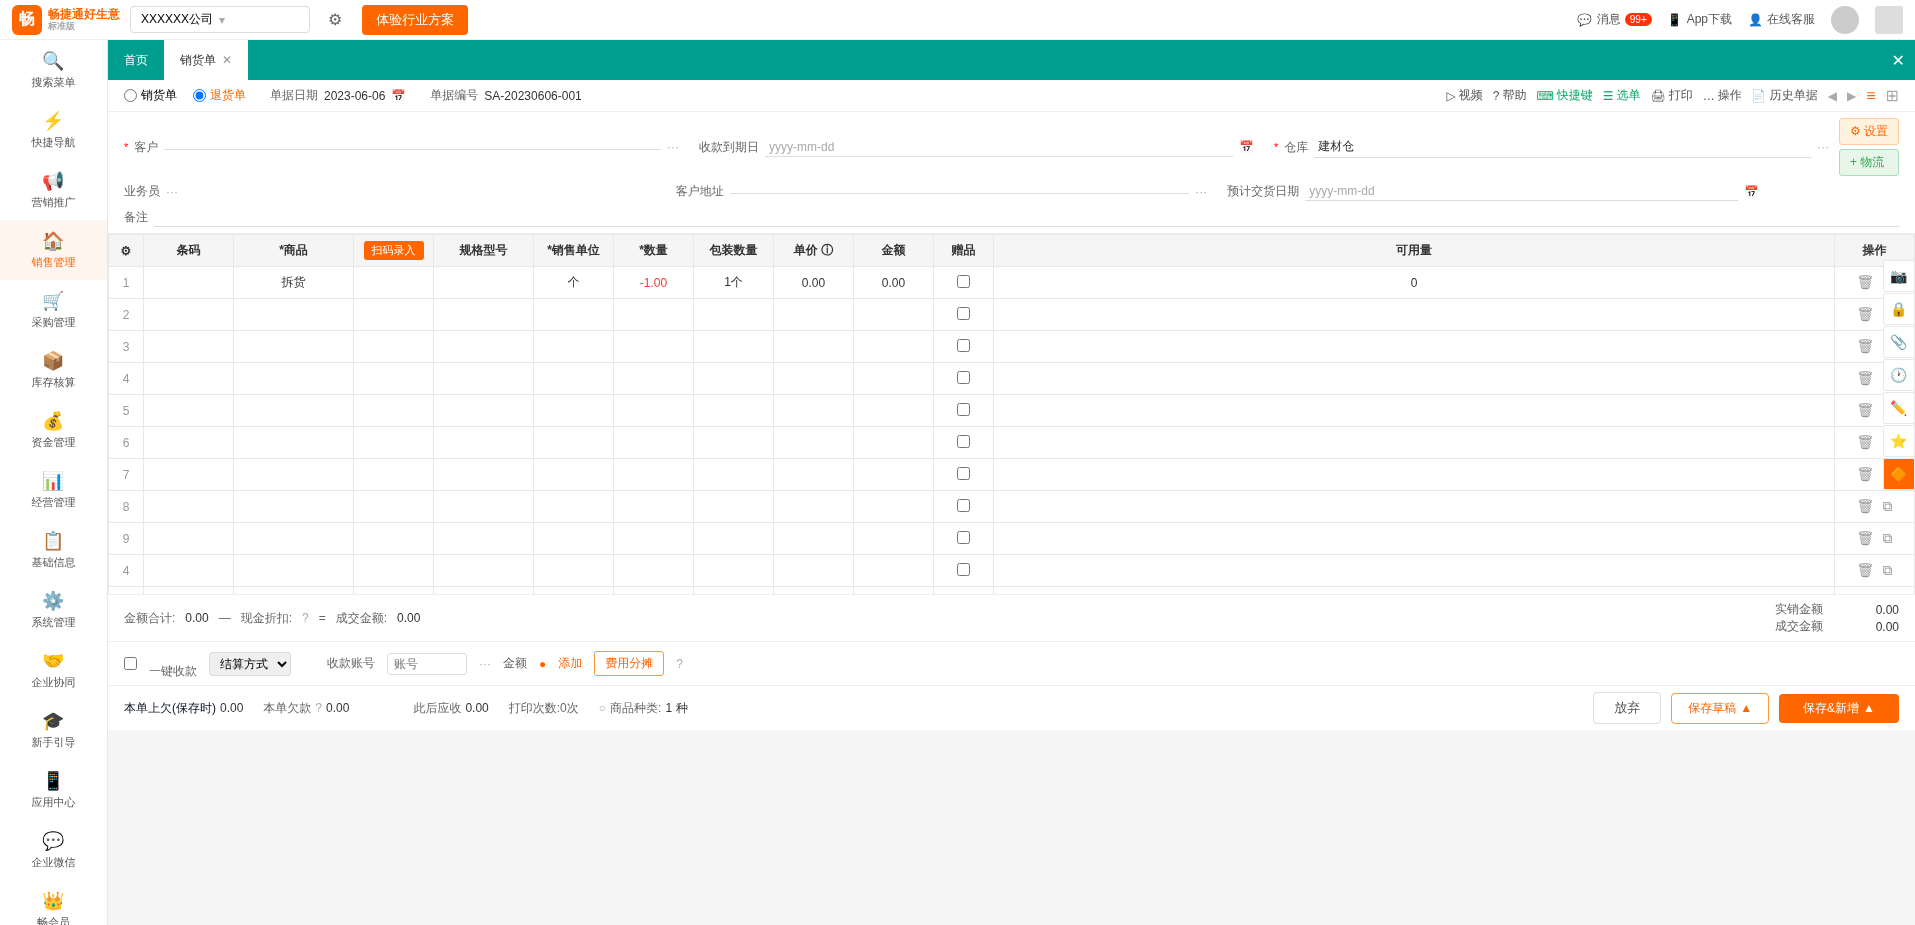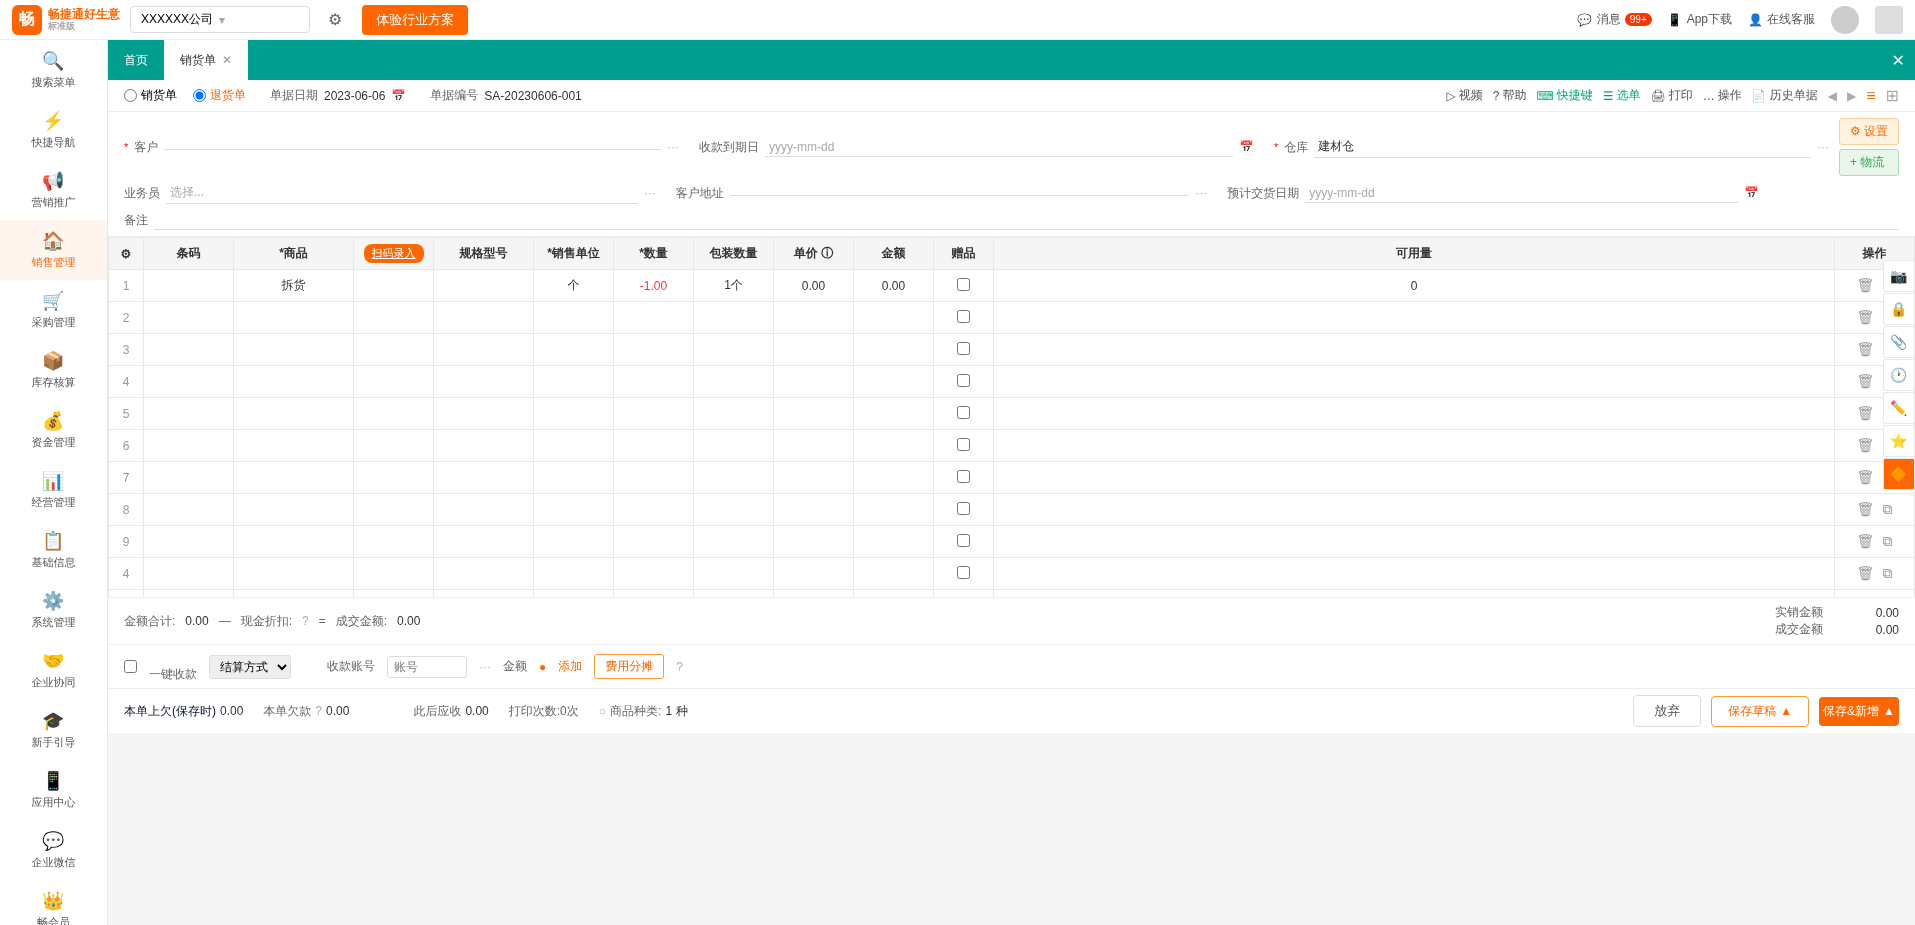--- a/index.html
+++ b/index.html
@@ -29,30 +29,30 @@
     .radio-item { display: flex; align-items: center; gap: 4px; cursor: pointer; }
     .settings-btn { background: #fff3e0; color: #ff6600; border: 1px solid #ffcc99; border-radius: 3px; padding: 4px 10px; cursor: pointer; display: flex; align-items: center; gap: 4px; }
     .logistics-btn { background: #e8f5e9; color: #33aa55; border: 1px solid #aaddbb; border-radius: 3px; padding: 4px 10px; cursor: pointer; display: flex; align-items: center; gap: 4px; }
 
     
     .table-container { flex: 1; overflow: auto; background: #fff; margin: 0; }
     table { width: 100%; border-collapse: collapse; }
     table th { background: #f5f5f5; border: 1px solid #e8e8e8; padding: 6px 8px; text-align: center; color: #333; white-space: nowrap; position: sticky; top: 0; z-index: 2; }
     table td { border: 1px solid #e8e8e8; padding: 4px 8px; text-align: center; color: #333; height: 32px; }
     .row-num { color: #999; text-align: center; }
-    .scan-btn { background: #ff6600; color: #fff; border: none; border-radius: 8px; padding: 2px 8px; cursor: pointer; font-size: 11px; text-decoration: underline; }
+    .scan-btn { background: #ff6600; color: #fff; border: none; border-radius: 3px; padding: 2px 8px; cursor: pointer; font-size: 11px; }
     .checkbox-cell { text-align: center; }
     .action-icons { display: flex; justify-content: center; gap: 8px; }
     .action-icon { cursor: pointer; color: #999; font-size: 14px; }
     .minus-icon { color: #666; }
     .eq-icon { color: #666; }
     .expense-btn { border: 1px solid #ff9933; color: #ff6600; border-radius: 3px; padding: 3px 10px; cursor: pointer; background: #fff; }
     .discard-btn { border: 1px solid #ddd; border-radius: 4px; padding: 6px 20px; cursor: pointer; background: #fff; color: #555; font-size: 13px; }
     .save-draft-btn { border: 1px solid #ff9933; border-radius: 4px; padding: 6px 16px; cursor: pointer; background: #fff; color: #ff6600; font-size: 13px; display: flex; align-items: center; gap: 4px; }
-    .save-new-btn { border: none; border-radius: 4px; padding: 6px 4px; cursor: pointer; background: #ff6600; color: #fff; font-size: 13px; display: flex; align-items: center; gap: 4px; }
+    .save-new-btn { border: none; border-radius: 4px; padding: 6px 24px; cursor: pointer; background: #ff6600; color: #fff; font-size: 13px; display: flex; align-items: center; gap: 4px; }
     .right-float-item { width: 32px; height: 32px; background: #fff; border: 1px solid #e8e8e8; display: flex; align-items: center; justify-content: center; cursor: pointer; color: #666; font-size: 14px; border-radius: 2px; }
     .right-float-item.orange { background: #ff6600; color: #fff; }
 
     .top-header { height: 40px; background: #fff; display: flex; align-items: center; padding: 0 12px; border-bottom: 1px solid #eee; gap: 10px; }
     .logo-area { display: flex; align-items: center; gap: 6px; color: #ff6600; font-size: 14px; font-weight: bold; }
     .logo-icon { width: 30px; height: 30px; background: #ff6600; border-radius: 6px; display: flex; align-items: center; justify-content: center; color: #fff; font-size: 16px; }
 
     .main-content { flex: 1; display: flex; flex-direction: column; height: 885px; }
     .toolbar-link { color: #555; cursor: pointer; font-size: 12px; display: flex; align-items: center; gap: 3px; }
   </style>
@@ -236,23 +236,20 @@
 
         <div style="display:flex;flex-direction:column;gap:4px;margin-left:10px;">
           <button class="settings-btn">⚙ 设置</button>
           <button class="logistics-btn">+ 物流</button>
         </div>
       </div>
 
       <div style="display:flex; align-items:center; margin-bottom:6px;">
         <div style="display:flex;align-items:center;gap:6px;flex:1;">
           <span style="color:#666;">业务员</span>
-          <div style="flex:1;border-bottom:1px solid #ddd;padding:2px 4px;cursor:pointer;min-width:200px;">
-            <span style="color:#aaa;">选择...</span>
-          </div>
           <span style="color:#aaa;cursor:pointer;">···</span>
         </div>
         <div style="display:flex;align-items:center;gap:6px;flex:1;margin-left:20px;">
           <span style="color:#666;">客户地址</span>
           <div style="flex:1;border-bottom:1px solid #ddd;padding:2px 4px;cursor:pointer;min-width:200px;"></div>
           <span style="color:#aaa;cursor:pointer;">···</span>
         </div>
         <div style="display:flex;align-items:center;gap:6px;flex:1;margin-left:20px;">
           <span style="color:#666;">预计交货日期</span>
           <div style="flex:1;border-bottom:1px solid #ddd;padding:2px 4px;cursor:pointer;min-width:150px;">

